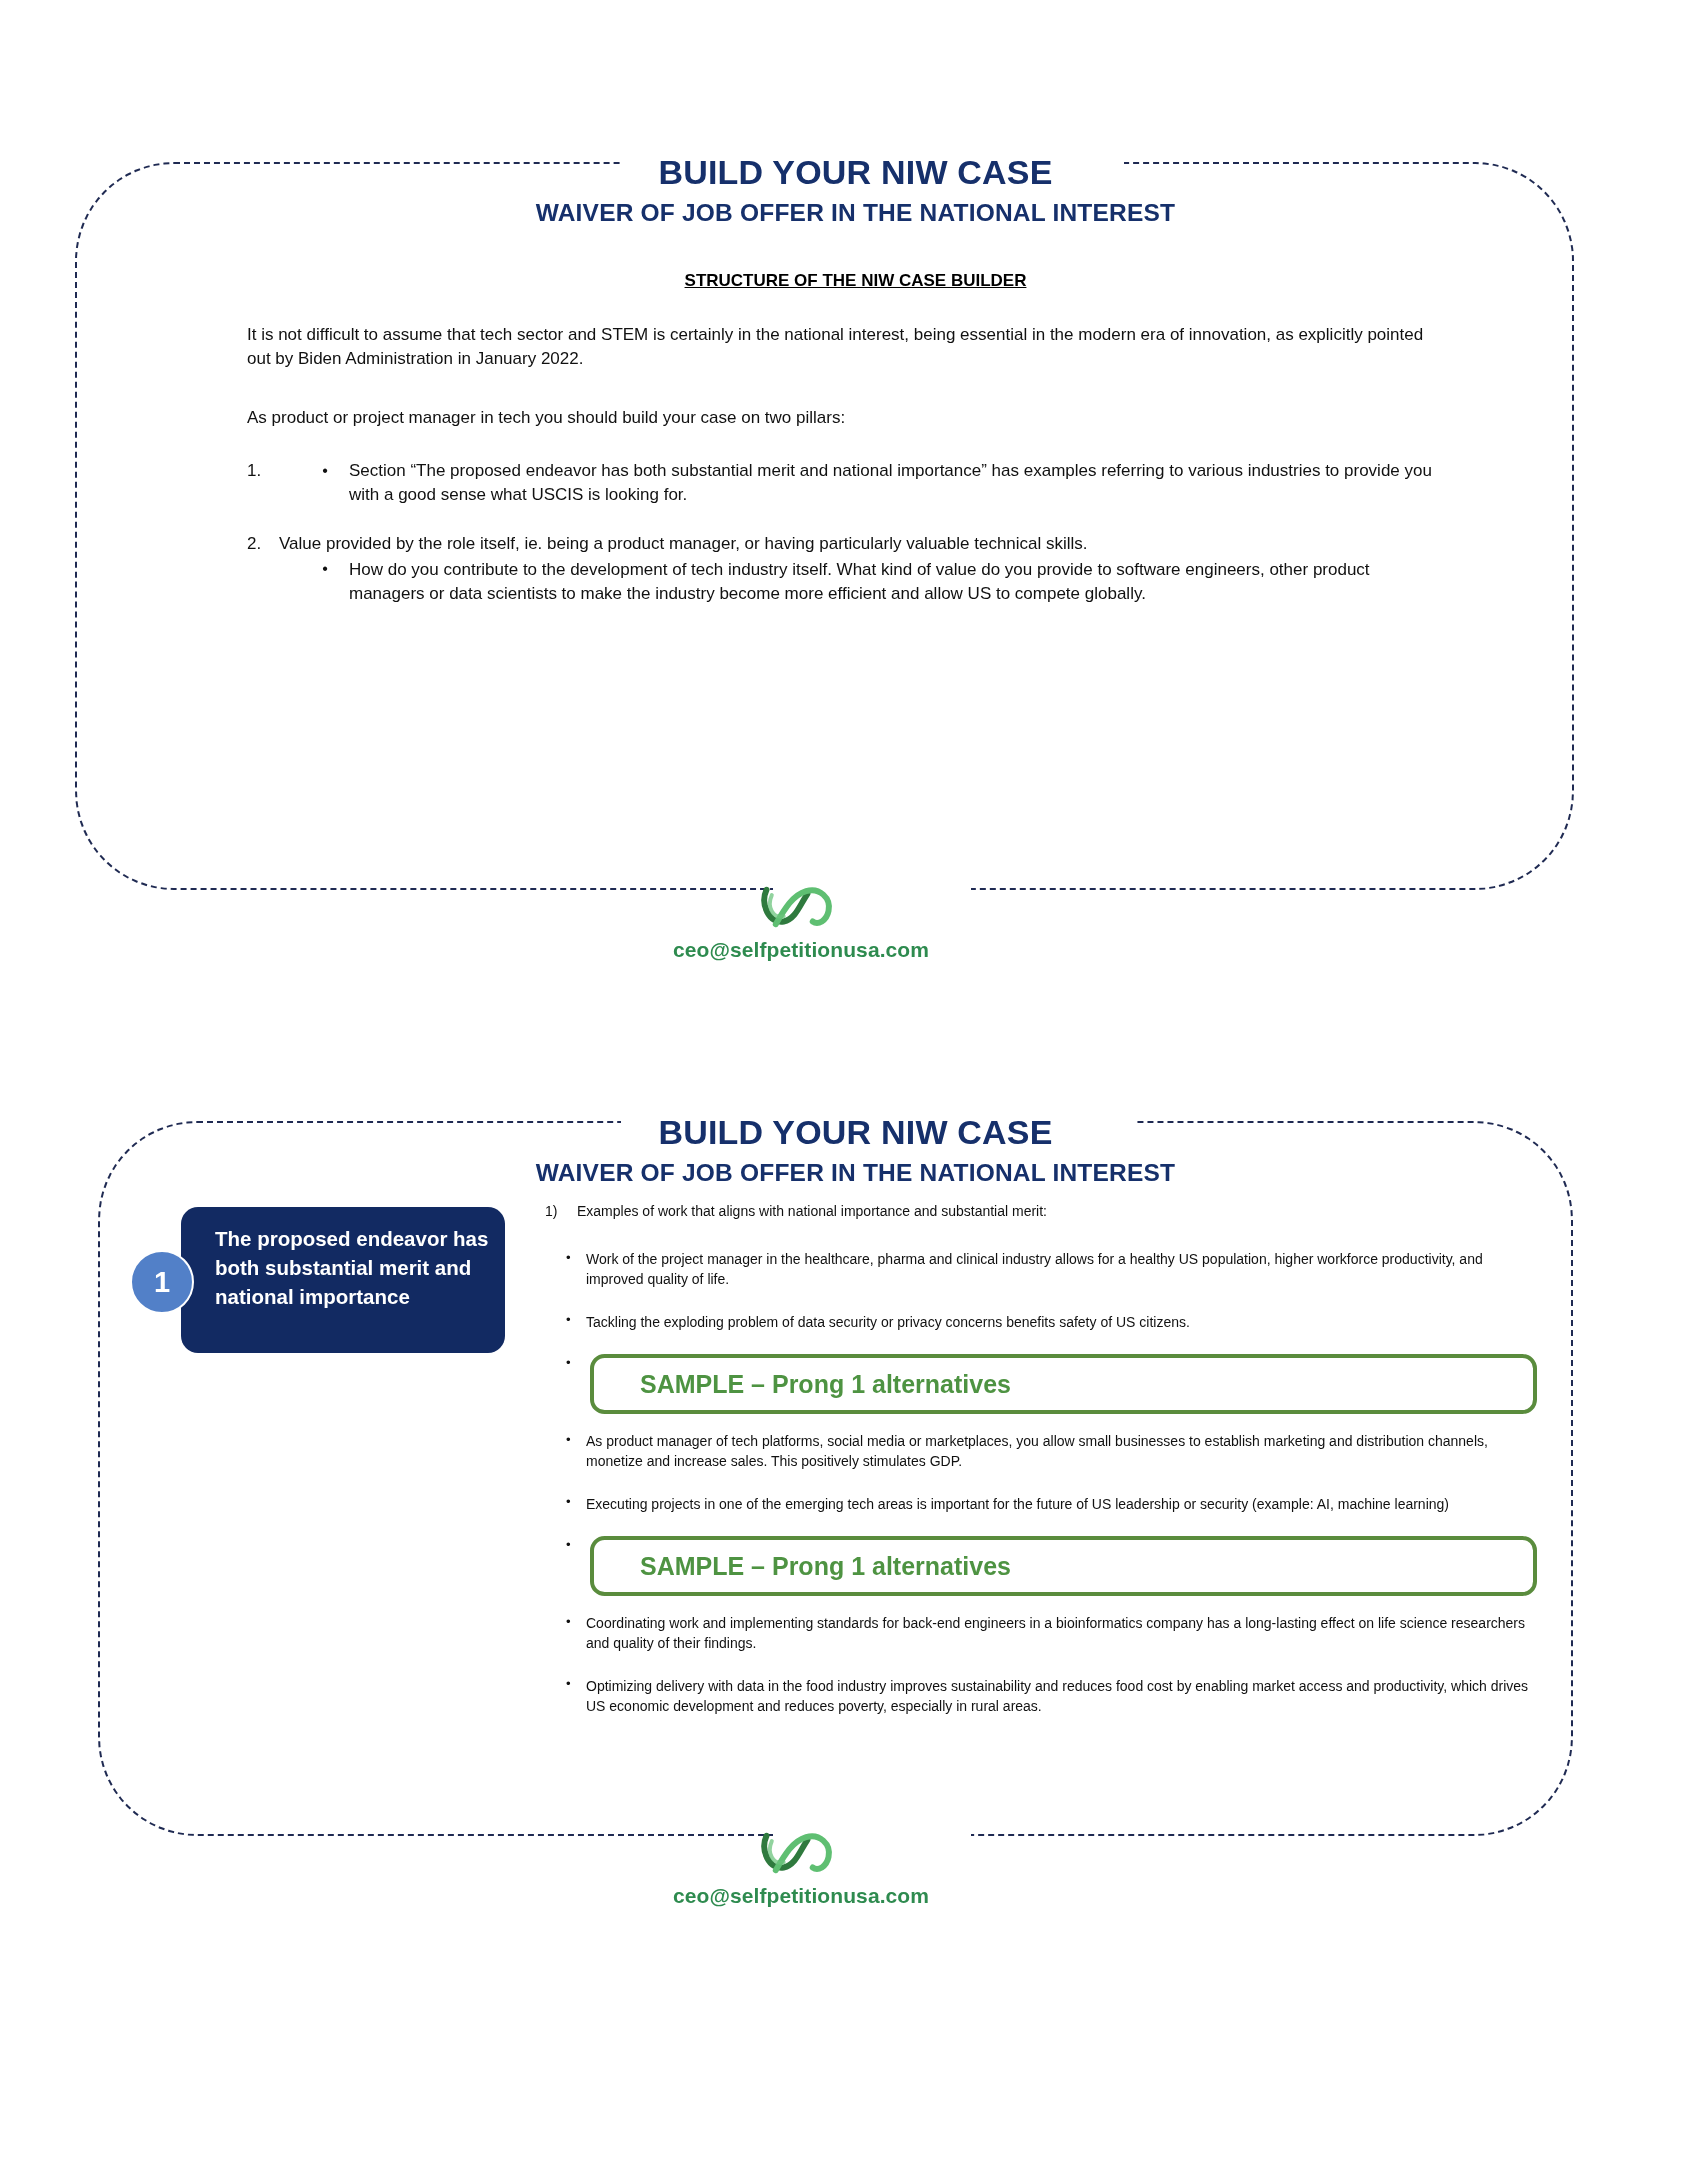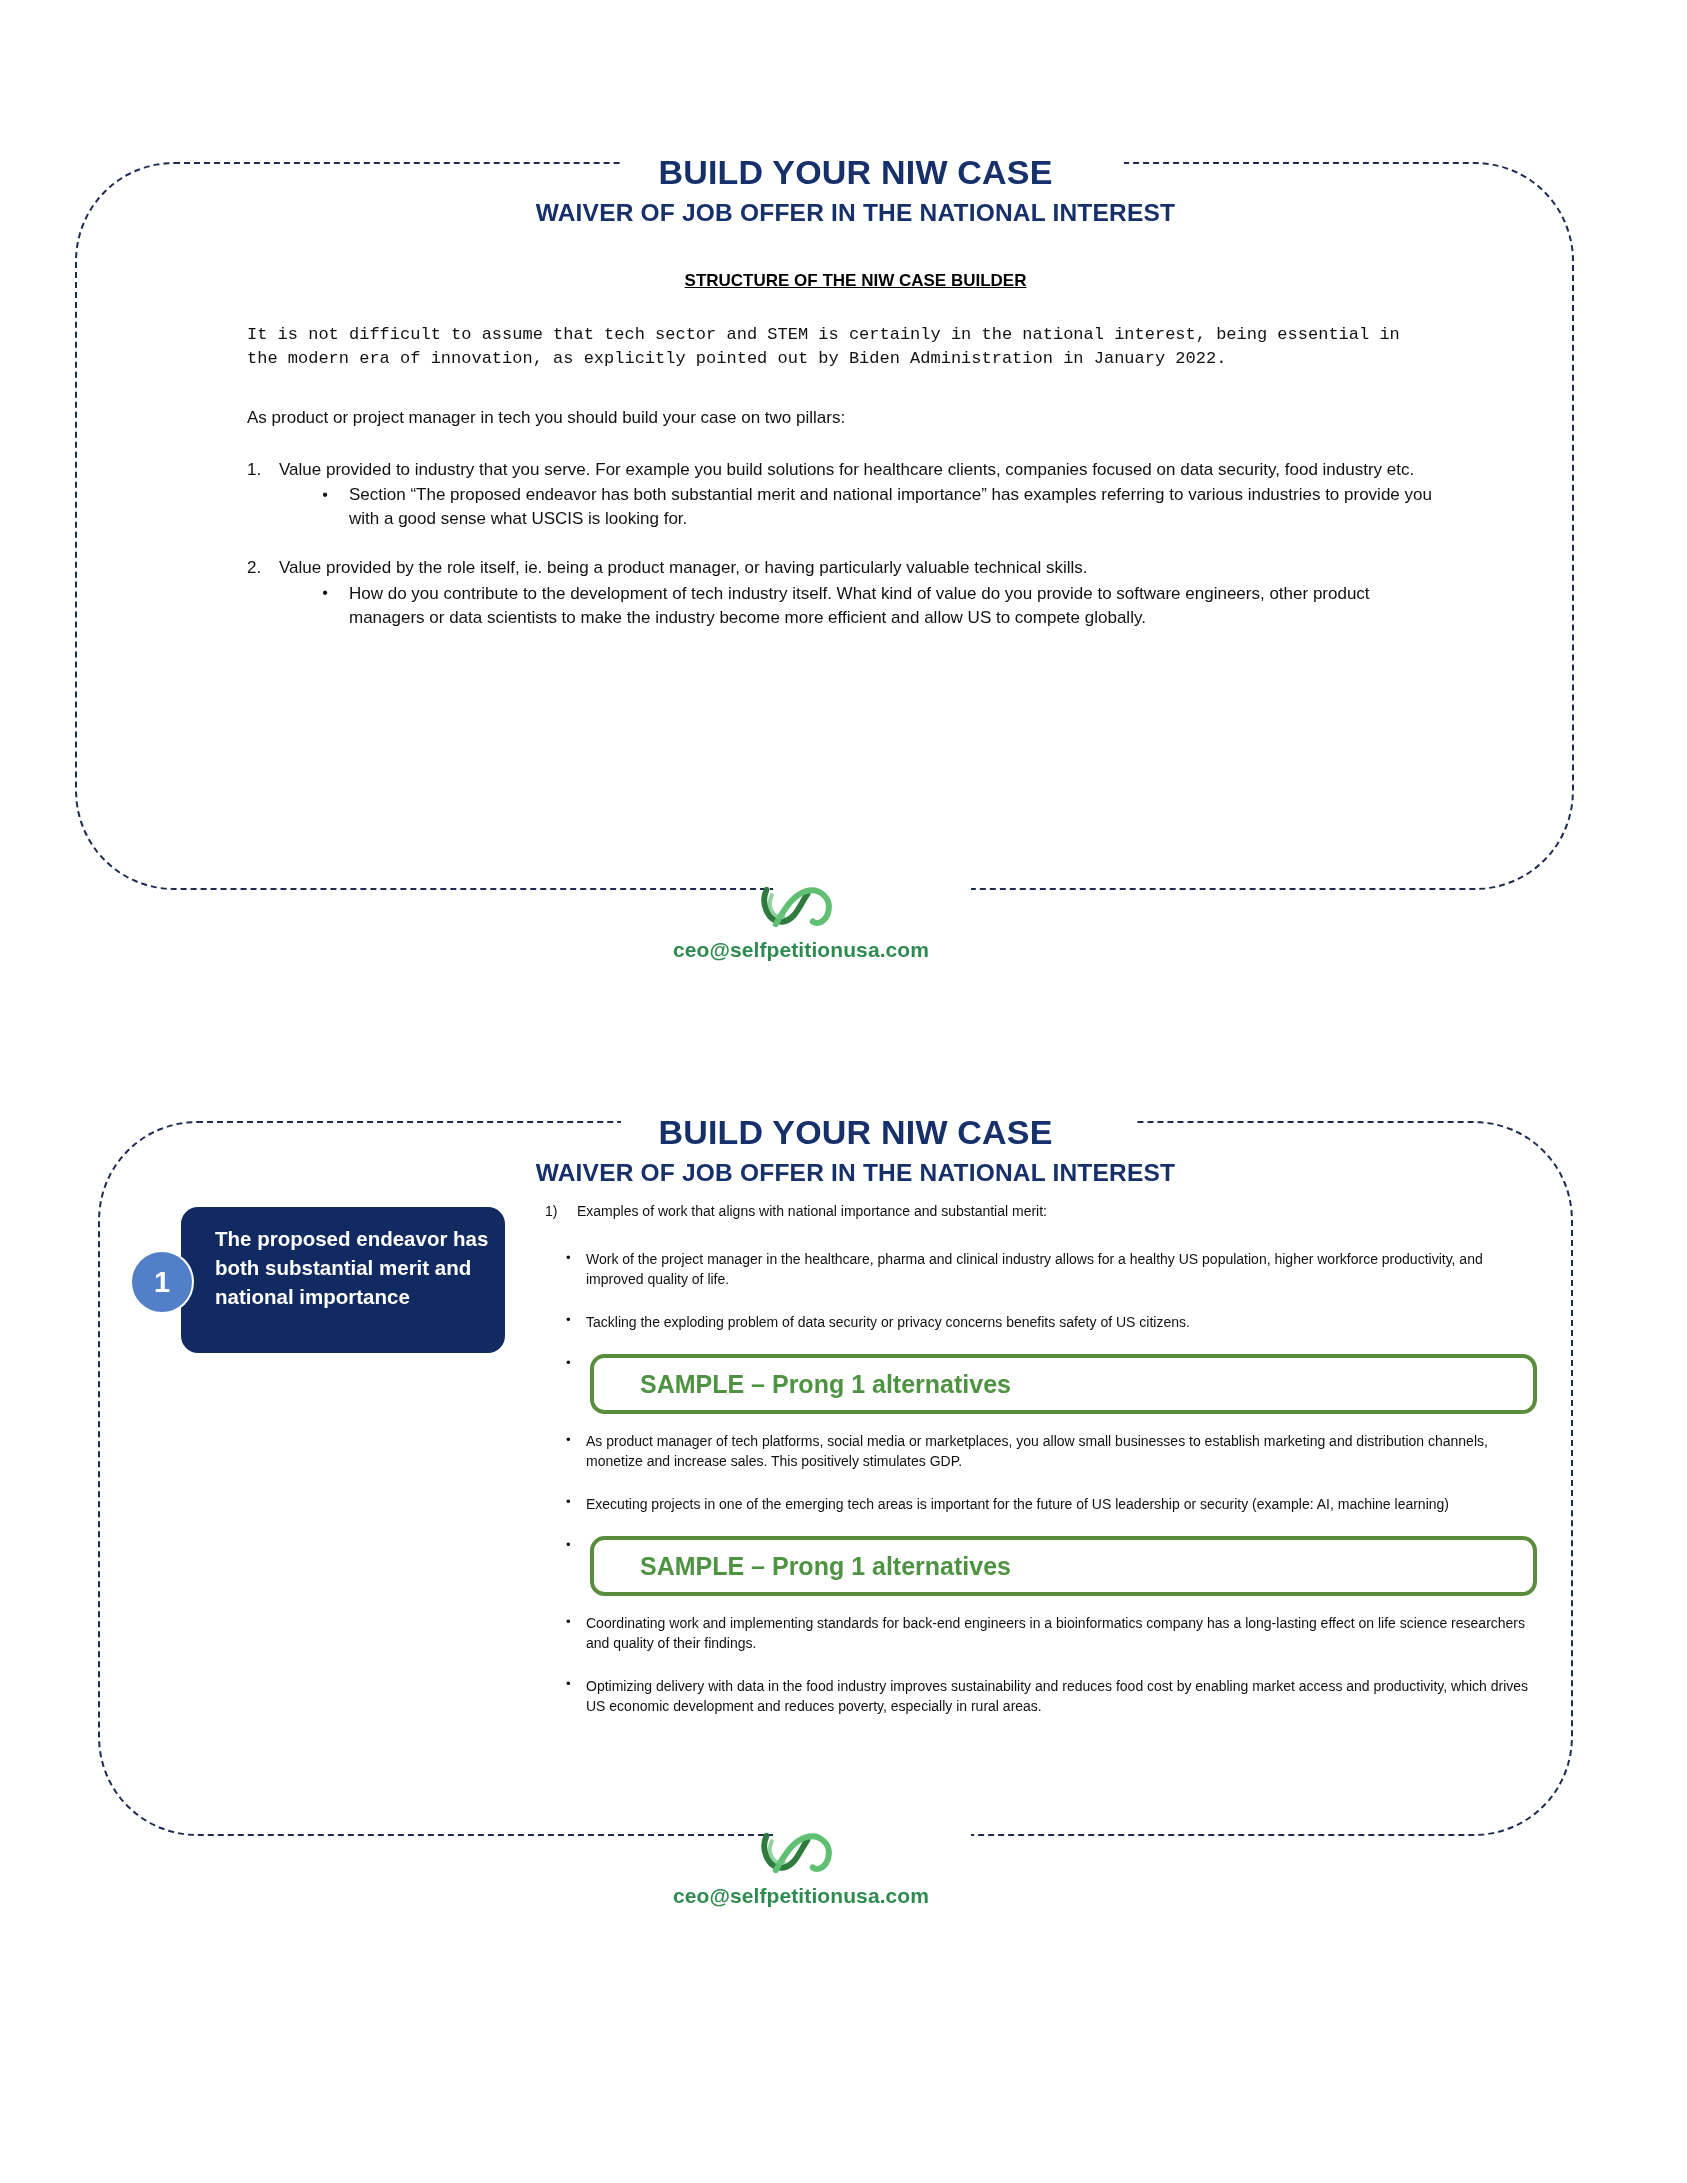--- a/index.html
+++ b/index.html
@@ -248,29 +248,28 @@
   <div class="frame" id="frame-1"></div>
 
   <div class="frame-mask" style="left:609px; top:153px; width:503px; height:42px;"></div>
   <div class="frame-mask" style="left:761px; top:873px; width:198px; height:40px;"></div>
 
   <div class="hdr-title hdr-main" style="top:153px;">BUILD YOUR NIW CASE</div>
   <div class="hdr-title hdr-sub" style="top:198px;">WAIVER OF JOB OFFER IN THE NATIONAL INTEREST</div>
 
   <div class="section-title" style="top:271px;">STRUCTURE OF THE NIW CASE BUILDER</div>
 
-  <div class="body-text p1-col" style="top:323px;font-family:Liberation Mono, monospace;">It is not difficult to assume that tech sector and STEM is certainly in the national interest, being essential in the modern era of innovation, as explicitly pointed out by Biden Administration in January 2022.</div>
+  <div class="body-text p1-col" style="top:323px;">It is not difficult to assume that tech sector and STEM is certainly in the national interest, being essential in the modern era of innovation, as explicitly pointed out by Biden Administration in January 2022.</div>
 
   <div class="body-text p1-col" style="top:406px;">As product or project manager in tech you should build your case on two pillars:</div>
 
   <div class="body-text p1-col" style="top:458px;">
     <ol class="num-list">
       <li>
         <span class="num">1.</span>
-        <span>Value provided to industry that you serve. For example you build solutions for healthcare clients, companies focused on data security, food industry etc.</span>
         <ul class="sub-list">
           <li>Section “The proposed endeavor has both substantial merit and national importance” has examples referring to various industries to provide you with a good sense what USCIS is looking for.</li>
         </ul>
       </li>
       <li style="margin-top:25px;">
         <span class="num">2.</span>
         <span>Value provided by the role itself, ie. being a product manager, or having particularly valuable technical skills.</span>
         <ul class="sub-list">
           <li>How do you contribute to the development of tech industry itself. What kind of value do you provide to software engineers, other product managers or data scientists to make the industry become more efficient and allow US to compete globally.</li>
         </ul>

